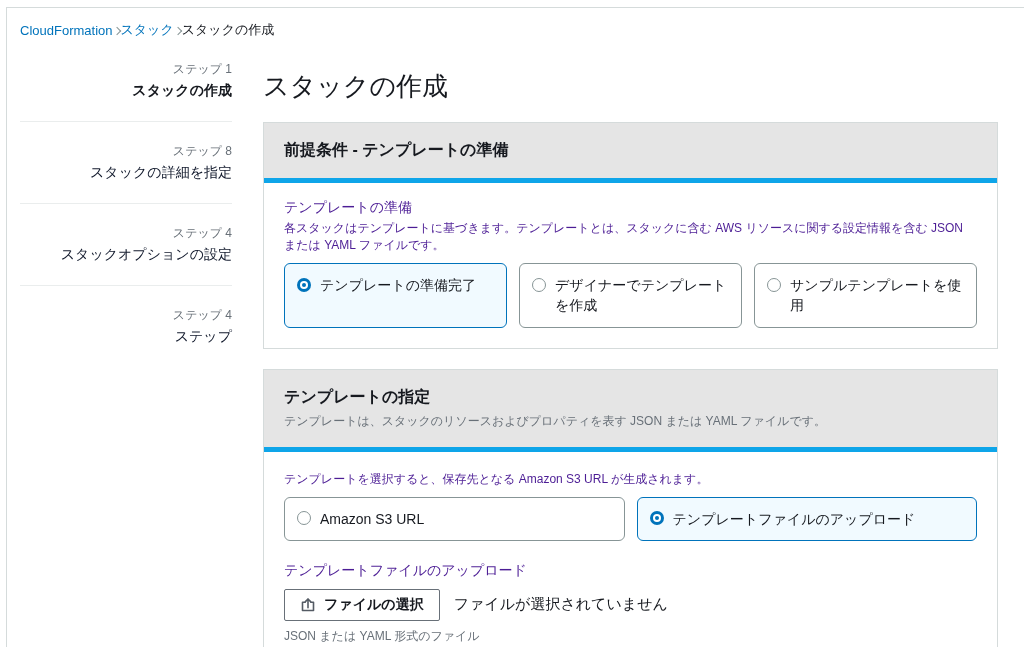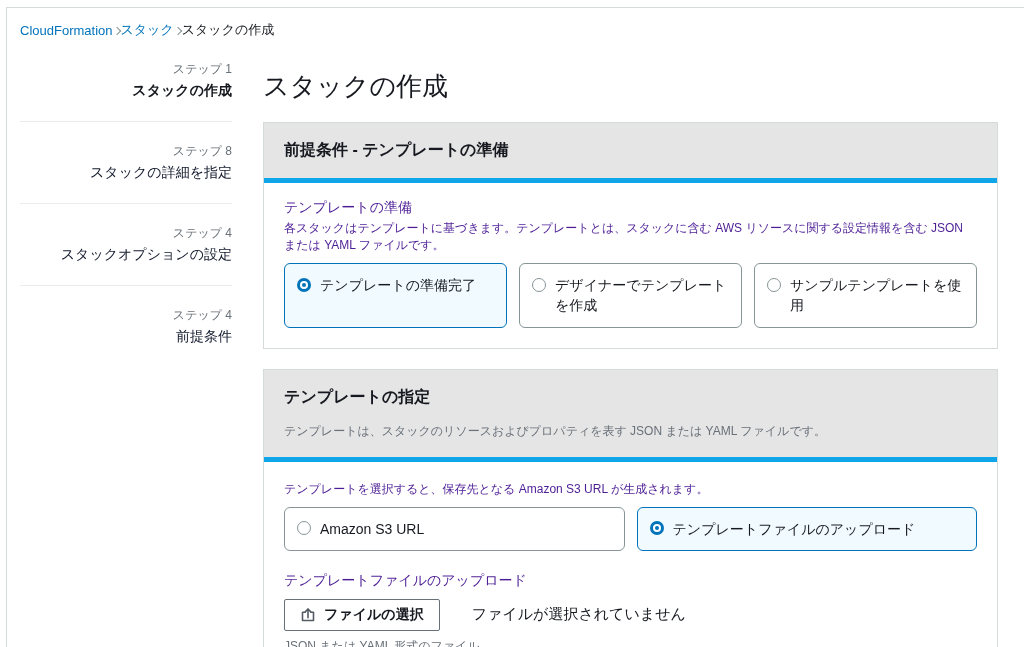--- a/index.html
+++ b/index.html
@@ -37,21 +37,21 @@
   .sidebar hr { border: none; border-top: 1px solid #eaeded; margin: 19px 0; }
   .main { flex: 1; min-width: 0; }
   h1 { font-size: 26px; font-weight: 400; color: #16191f; margin: 10px 0 18px 0; }
   
   .card { border: 1px solid #d5dbdb; background: #fff; margin-bottom: 20px; }
   .card-header {
     background: #e5e5e5; border-bottom: 5px solid #0ea5e9;
     padding: 17px 20px;
   }
   .card-header h2 { font-size: 16px; font-weight: 700; color: #16191f; }
-  .card-header .card-desc { font-size: 12px; color: #687078; margin-top: 15px; font-weight: 400; }
+  .card-header .card-desc { font-size: 12px; color: #687078; margin-top: 5px; font-weight: 400; }
   .card-body { padding: 16px 20px 20px 20px; }
   .field-label { font-size: 14px; color: #4c1d95; }
   .field-desc { font-size: 12px; color: #4c1d95; margin-top: 3px; }
   
   .tiles { display: flex; gap: 12px; margin-top: 9px; }
   .tile {
     flex: 1; border: 1px solid #879596; border-radius: 6px;
     background: #fff; padding: 11px 12px; cursor: pointer;
     display: flex; align-items: flex-start; gap: 9px;
     font-size: 14px; line-height: 1.45;
@@ -67,21 +67,21 @@
   .radio.checked::after { content: ""; position: absolute; inset: 3px; background: #fff; border-radius: 50%; }
   .radio.checked::before { content: ""; position: absolute; inset: 5px; background: #0073bb; border-radius: 50%; z-index: 1; }
   
   .upload-row { display: flex; align-items: center; margin-top: 9px; }
   .btn {
     display: inline-flex; align-items: center; gap: 8px;
     border: 1px solid #687078; border-radius: 2px; background: #fff;
     font-family: inherit; font-size: 14px; font-weight: 700; color: #16191f;
     padding: 6px 15px; cursor: pointer;
   }
-  .no-file { font-size: 15px; margin-left: 32px; color: #16191f; }
+  .no-file { font-size: 15px; margin-left: 14px; color: #16191f; }
   .hint { font-size: 12px; color: #687078; margin-top: 7px; }
   .upload-icon svg { display: block; }
 </style>
 </head>
 <body>
 
 <div class="page">
 
   <nav class="breadcrumb">
     <a>CloudFormation</a>
@@ -104,21 +104,21 @@
         <div class="step-title">スタックの詳細を指定</div>
       </div>
       <hr>
       <div class="step">
         <div class="step-num">ステップ 4</div>
         <div class="step-title">スタックオプションの設定</div>
       </div>
       <hr>
       <div class="step">
         <div class="step-num">ステップ 4</div>
-        <div class="step-title">前提条件</div>
+        <div class="step-title">ステップ</div>
       </div>
     </aside>
 
     <main class="main">
       <h1>スタックの作成</h1>
 
       <section class="card">
         <div class="card-header">
           <h2>前提条件 - テンプレートの準備</h2>
         </div>

